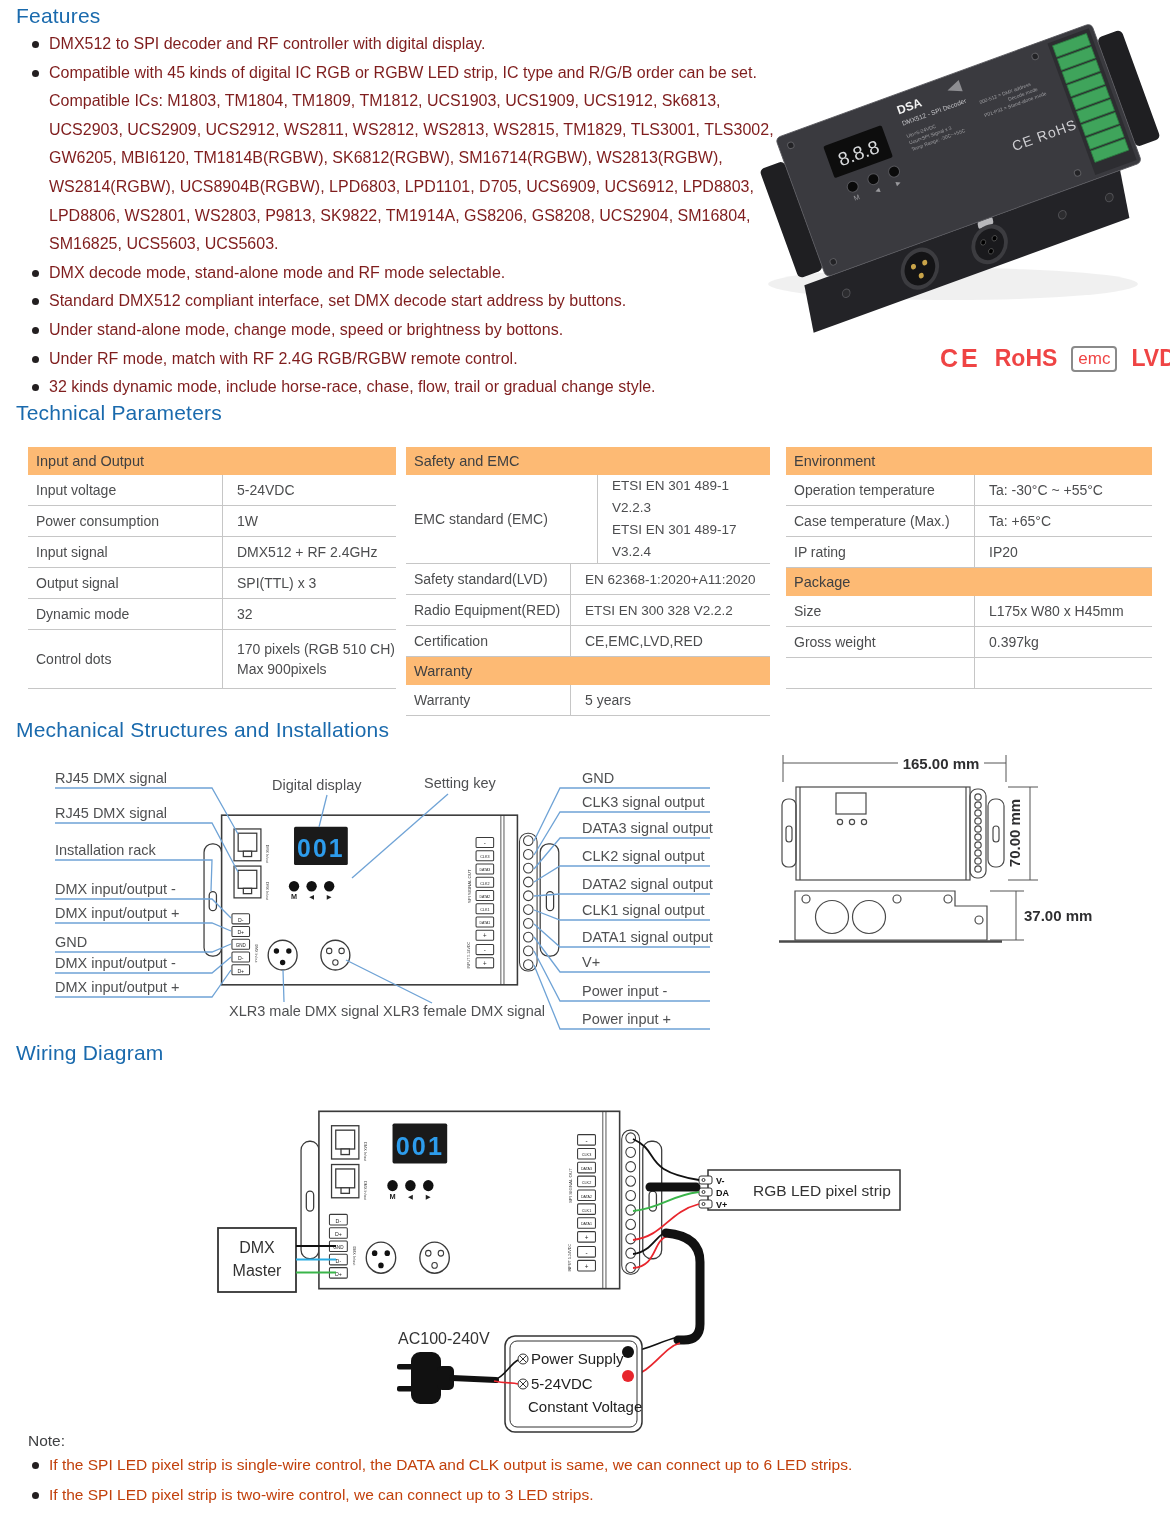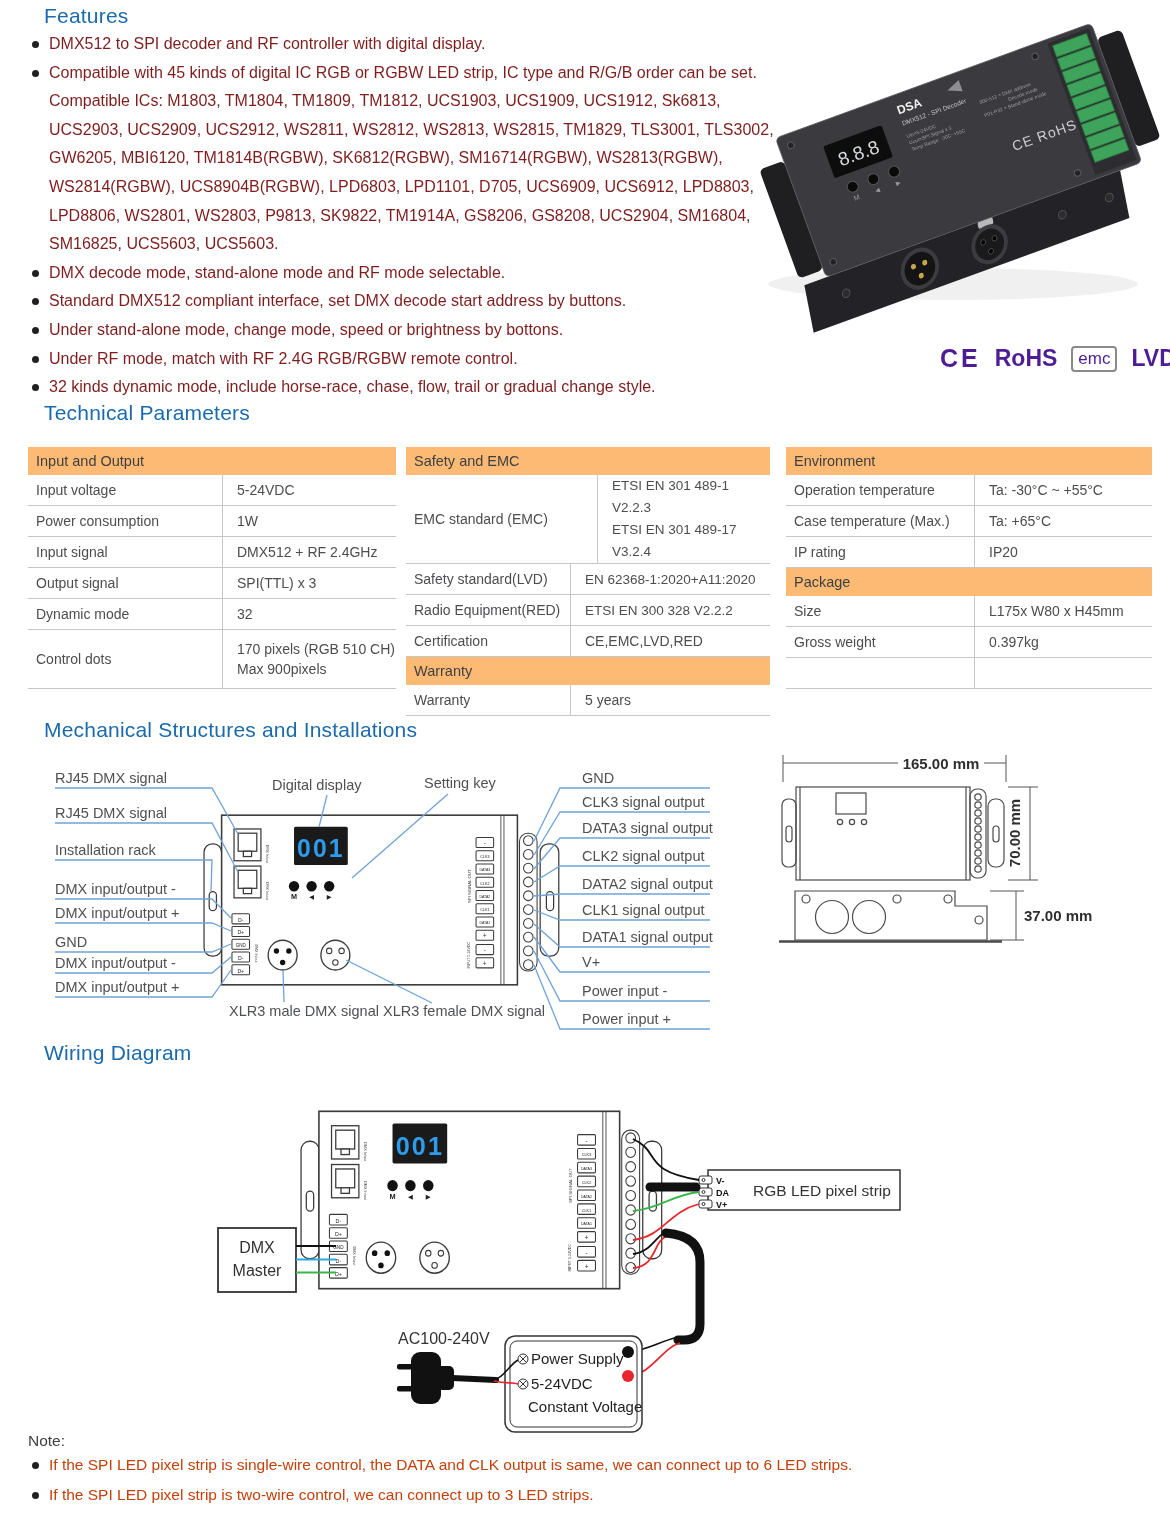--- a/index.html
+++ b/index.html
@@ -1,26 +1,26 @@
 <!DOCTYPE html>
 <html><head>
 <meta charset="utf-8">
 <style>
   html,body{margin:0;padding:0;}
   body{
     width:1170px;height:1520px;position:relative;background:#ffffff;
     font-family:"Liberation Sans",sans-serif;color:#4d4e50;overflow:hidden;
   }
-  .sec-title{position:absolute;left:44px;color:#1a6aad;font-size:21px;font-weight:500;letter-spacing:.2px;}
+  .sec-title{position:absolute;left:16px;color:#1a6aad;font-size:21px;font-weight:500;letter-spacing:.2px;}
   
   #features{position:absolute;left:28px;top:30px;width:752px;}
   .feat-item{display:flex;font-size:16px;line-height:28.6px;color:#7f1d1d;}
   .feat-item .dot{flex:0 0 7px;width:7px;height:7px;border-radius:50%;background:#231f20;margin:11px 10px 0 4px;}
   
-  #logos{position:absolute;left:940px;top:344px;width:220px;display:flex;align-items:center;gap:14px;color:#4c1d95;}
+  #logos{position:absolute;left:940px;top:344px;width:220px;display:flex;align-items:center;gap:14px;color:#ef4444;}
   #logos .ce{font-size:25px;font-weight:bold;letter-spacing:3px;}
   #logos .rohs{font-size:23px;font-weight:bold;}
   #logos .emc{font-size:17px;border:2px solid #8a8a8a;border-radius:4px;padding:0 5px;line-height:22px;}
   #logos .lvd{font-size:23px;font-weight:bold;}
   
   .ptable{position:absolute;top:447px;font-size:14px;color:#4c4d4f;}
   .thead{background:#fdba74;height:28px;display:flex;align-items:center;padding-left:8px;
          font-size:14.5px;color:#3f4042;}
   .trow{display:flex;border-bottom:1px solid #c6c6c6;align-items:center;}
   .tlabel{padding-left:8px;align-self:stretch;display:flex;align-items:center;}

